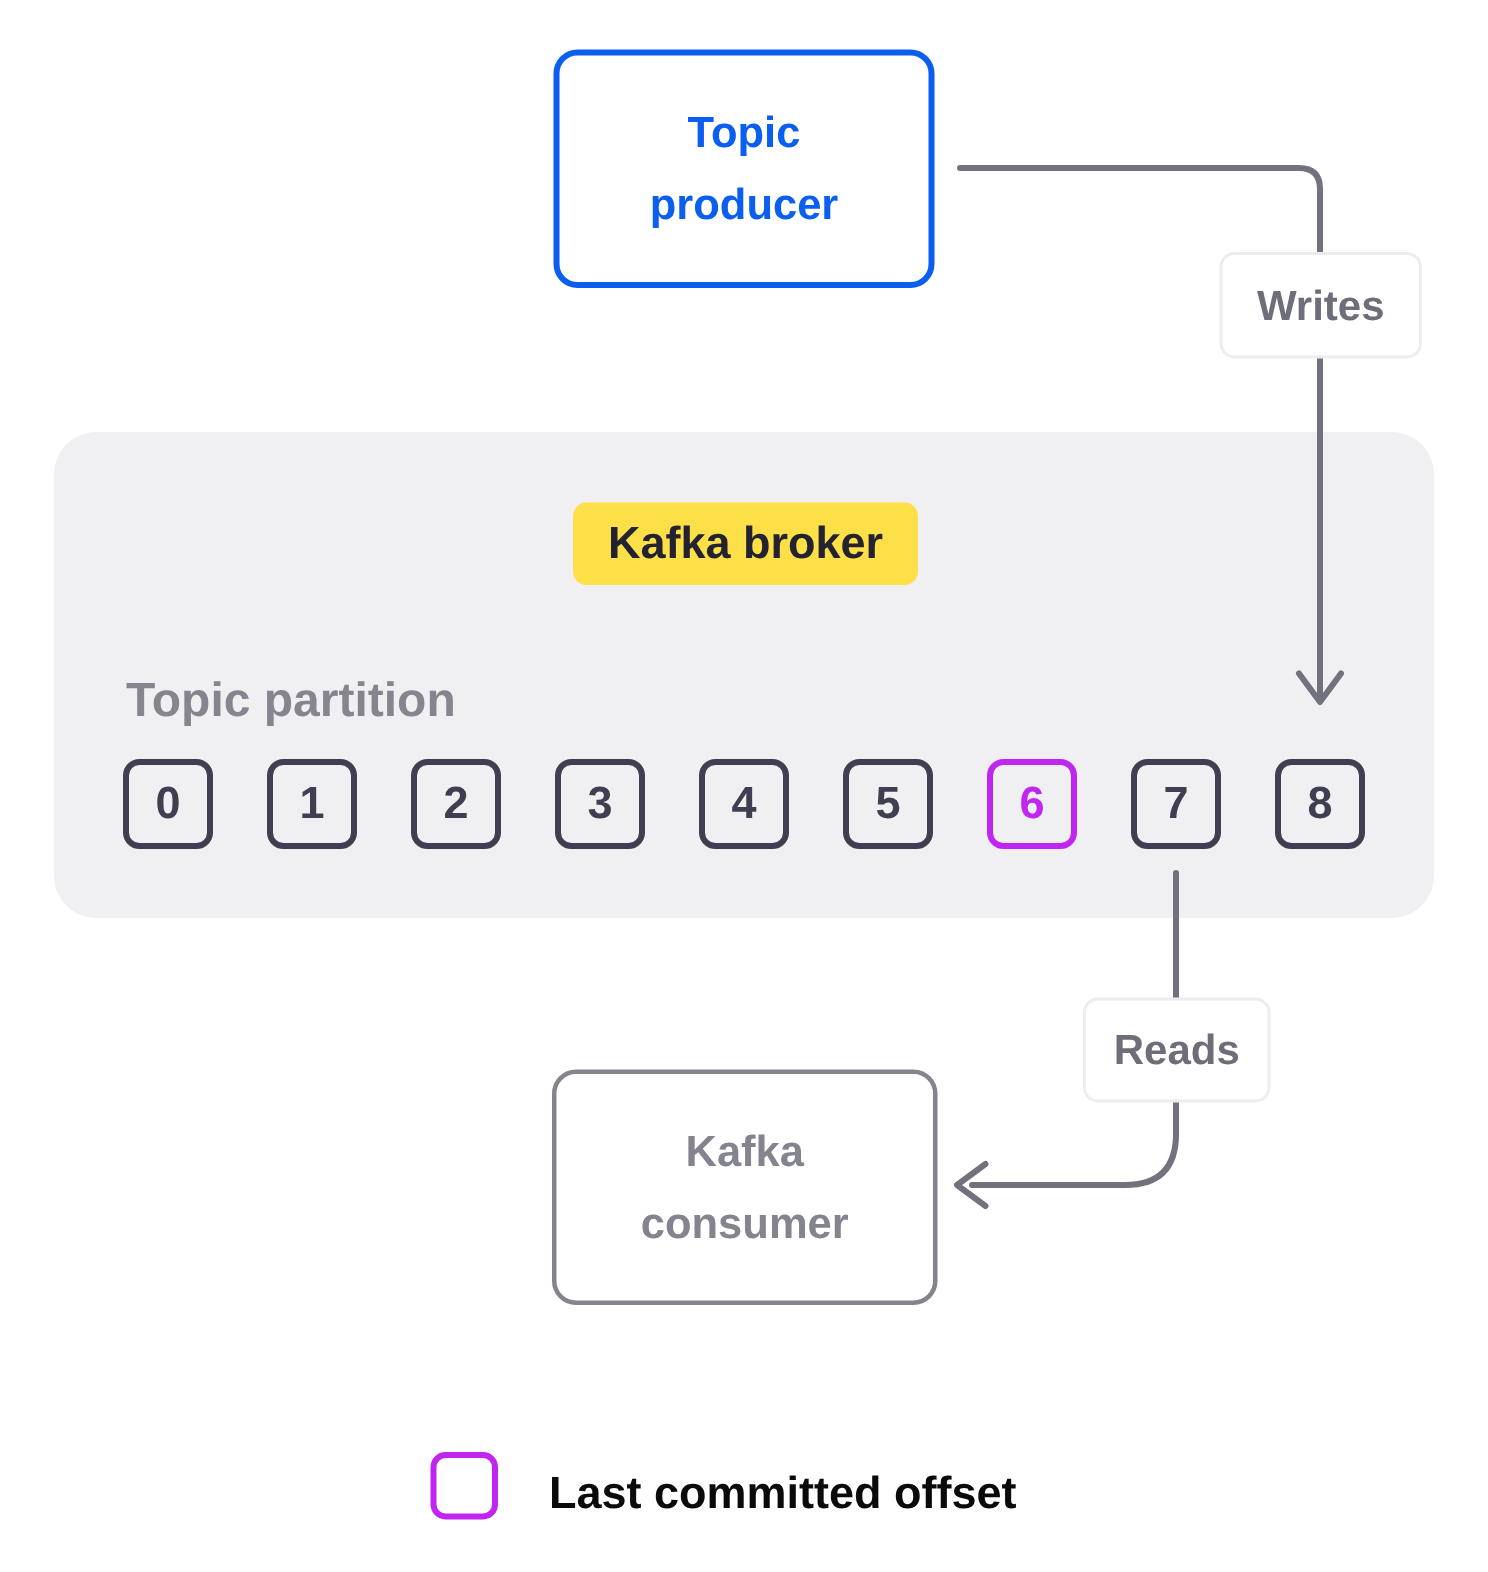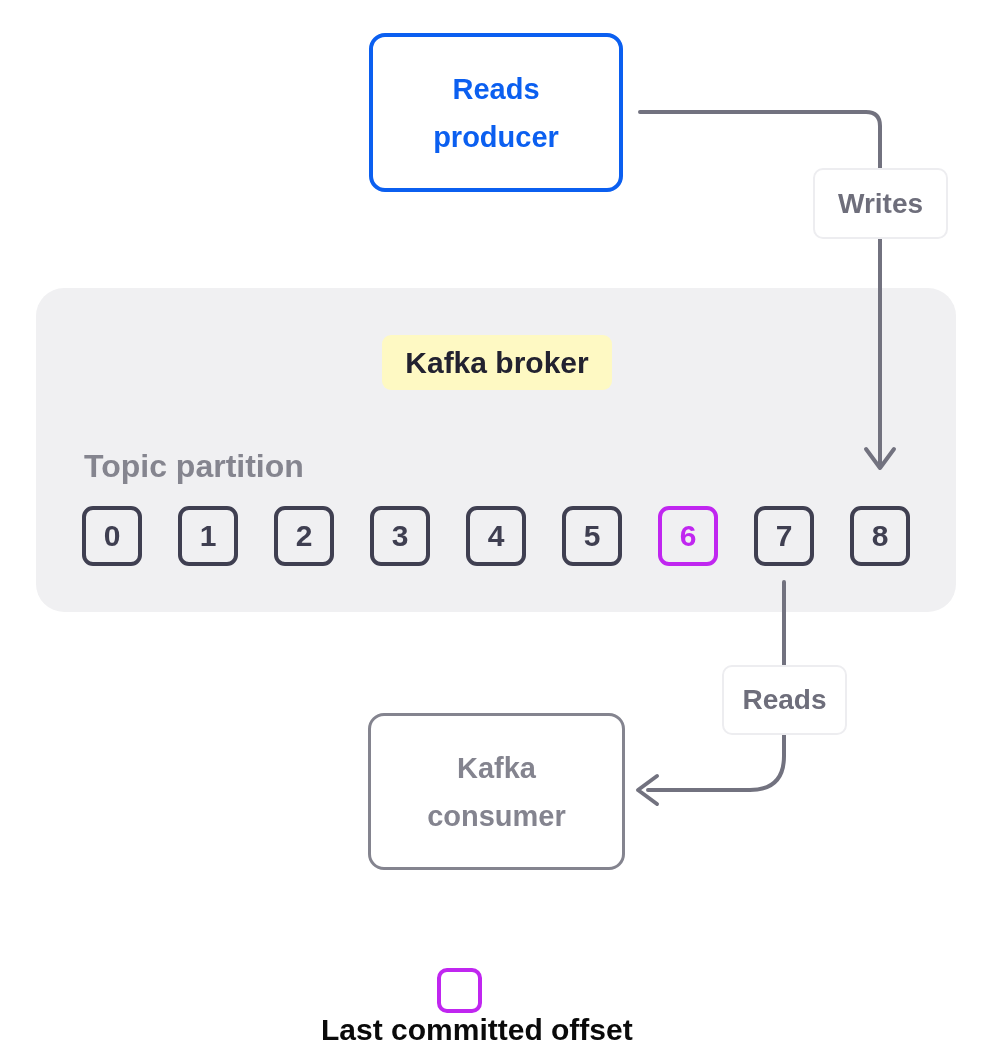--- a/index.html
+++ b/index.html
@@ -44,21 +44,21 @@
   .broker {
     position: absolute;
     left: 36px; top: 288px; width: 920px; height: 324px;
     background: #f0f0f2;
     border-radius: 28px;
     z-index: 1;
   }
   .broker-pill {
     position: absolute;
     left: 346px; top: 47px; width: 230px; height: 55px;
-    background: #fef9c3;
+    background: #fde047;
     border-radius: 9px;
     display: flex;
     align-items: center;
     justify-content: center;
     font-weight: 700;
     font-size: 30px;
     color: #222230;
   }
   .topic-partition-label {
     position: absolute;
@@ -111,23 +111,22 @@
     z-index: 4;
   }
   .writes-label { left: 813px; top: 168px; width: 135px; height: 71px; }
   .reads-label  { left: 722px; top: 665px; width: 125px; height: 70px; }
 
   
   .legend {
     position: absolute;
     left: 287px; top: 968px;
     display: flex;
-    align-items: center;
+    align-items: flex-end;
     z-index: 3;
-    flex-direction: column;
   }
   .legend-swatch {
     width: 45px; height: 45px;
     border: 4px solid #c026f0;
     border-radius: 10px;
     background: #ffffff;
   }
   .legend-text {
     margin-left: 34px;
     font-weight: 700;
@@ -135,21 +134,21 @@
     color: #0a0a0a;
     white-space: nowrap;
   }
 </style>
 </head>
 <body>
 
 <div class="canvas">
 
   <div class="node producer">
-    <span class="node-label">Reads producer</span>
+    <span class="node-label">Topic producer</span>
   </div>
 
   <div class="broker">
     <div class="broker-pill">
       <span>Kafka broker</span>
     </div>
     <div class="topic-partition-label">Topic partition</div>
 
     <div class="partition" style="left:46px">0</div>
     <div class="partition" style="left:142px">1</div>

